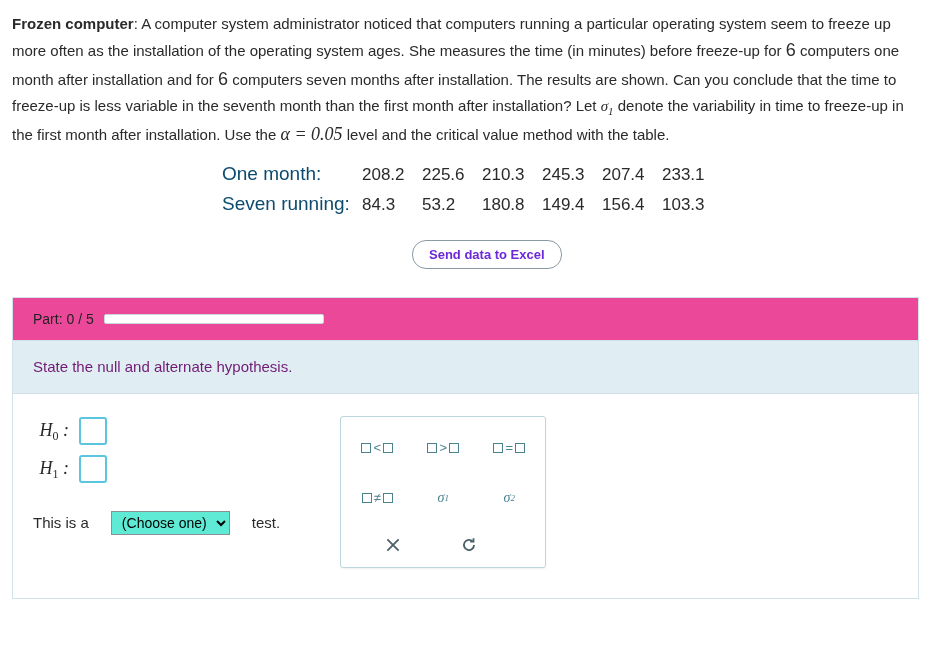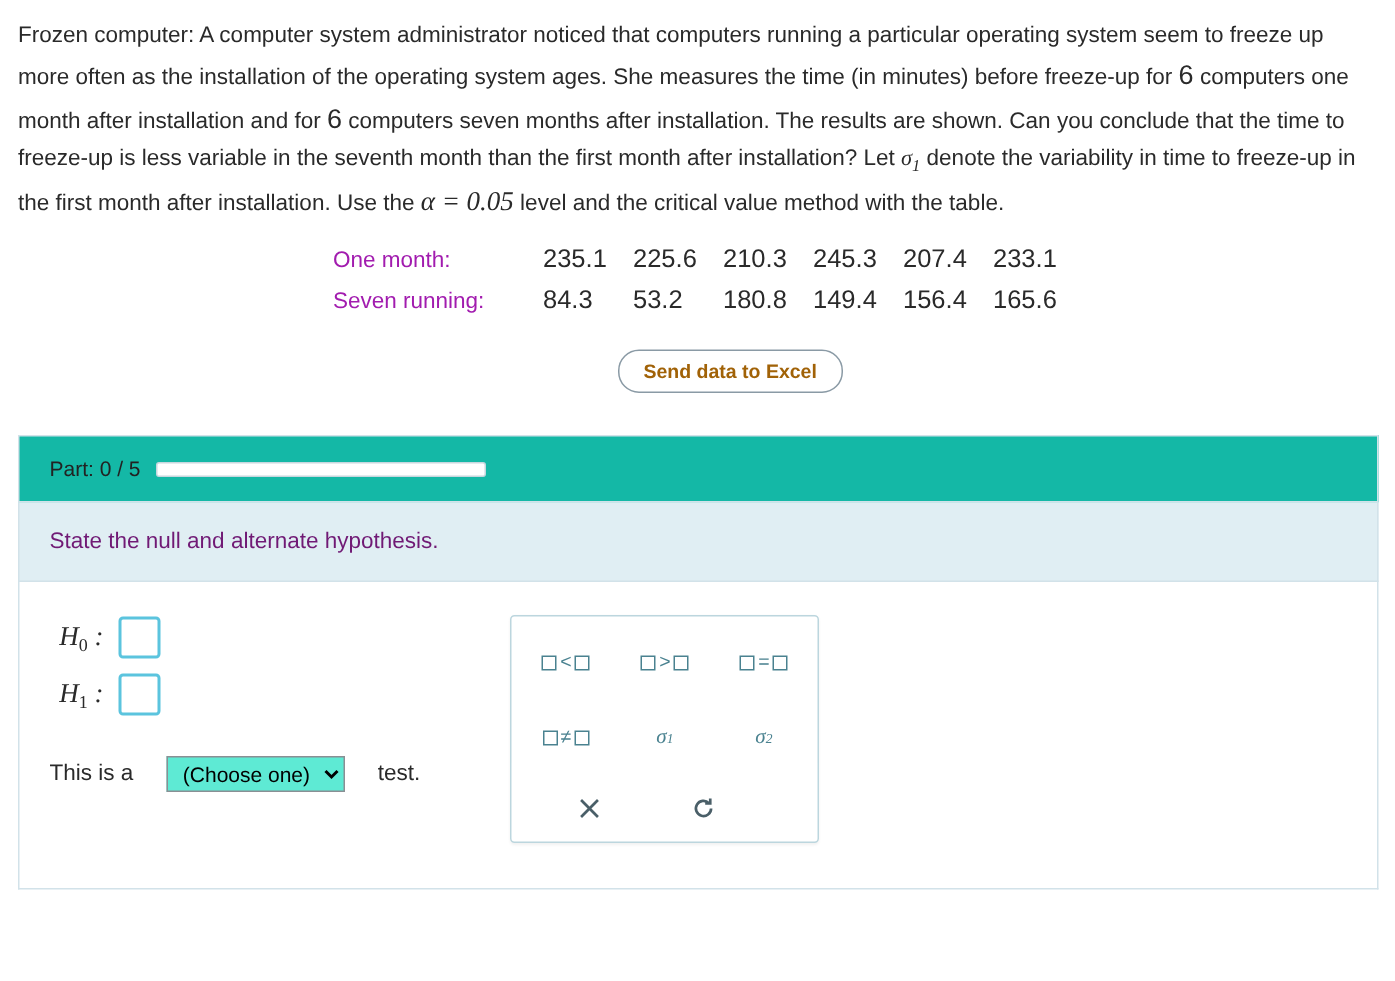--- a/index.html
+++ b/index.html
@@ -7,47 +7,47 @@
     margin: 0;
     padding: 12px;
     font-family: "Helvetica Neue", Arial, sans-serif;
     font-size: 15px;
     color: #2a2a2a;
     background: #fff;
     line-height: 1.6;
     width: 931px;
   }
   .problem-text { margin-bottom: 10px; }
-  .problem-text strong { font-weight: 400; text-align: right; }
+  .problem-text strong { font-weight: 700; text-align: right; }
   .big6 { font-size: 18px; }
   .sigma { font-family: 'Times New Roman', serif; font-style: italic; }
   .alpha { font-family: 'Times New Roman', serif; font-style: italic; font-size: 18px; }
   sub.low { font-size: 11px; vertical-align: -4px; }
 
   .data-block { margin: 10px 0 16px 210px; }
   .data-row { display: flex; align-items: baseline; }
-  .data-label { width: 140px; font-size: 15px; color: #a21caf; }
+  .data-label { width: 140px; font-size: 19px; color: #0c4a6e; }
   .data-values { display: flex; gap: 0; font-size: 17px; }
   .data-values span { width: 60px; text-align: left; }
 
   .send-excel-wrap { margin: 20px 0 28px 400px; }
   .send-excel {
     display: inline-block;
     border: 1px solid #8a9aa5;
     background: #fff;
-    color: #a16207;
+    color: #6d28d9;
     font-weight: 600;
     font-size: 13px;
     padding: 6px 16px;
     border-radius: 14px;
     cursor: pointer;
   }
 
   .part-bar {
-    background: #14b8a6;
+    background: #ec4899;
     border: 1px solid #d2e2e9;
     padding: 10px 20px;
     display: flex;
     align-items: center;
     gap: 10px;
   }
   .part-bar .label { font-weight: 400; font-size: 14px; color: #222; }
   .progress-outer {
     flex: 0 0 220px;
     height: 10px;
@@ -123,37 +123,37 @@
 <body>
 
 <div class="problem-text">
   <strong>Frozen computer</strong><span>: A computer system administrator noticed that computers running a particular operating system seem to freeze up more often as the installation of the operating system ages. She measures the time (in minutes) before freeze-up for </span><span class="big6">6</span><span> computers one month after installation and for </span><span class="big6">6</span><span> computers seven months after installation. The results are shown. Can you conclude that the time to freeze-up is less variable in the seventh month than the first month after installation? Let </span><span class="sigma"><span>σ</span><sub class="low">1</sub></span><span> denote the variability in time to freeze-up in the first month after installation. Use the </span><span class="alpha">α = 0.05</span><span> level and the critical value method with the table.</span>
 </div>
 
 <div class="data-block">
   <div class="data-row">
     <div class="data-label">One month:</div>
     <div class="data-values">
-      <span>235.1</span>
+      <span>208.2</span>
       <span>225.6</span>
       <span>210.3</span>
       <span>245.3</span>
       <span>207.4</span>
       <span>233.1</span>
     </div>
   </div>
   <div class="data-row">
     <div class="data-label">Seven running:</div>
     <div class="data-values">
       <span>84.3</span>
       <span>53.2</span>
       <span>180.8</span>
       <span>149.4</span>
       <span>156.4</span>
-      <span>165.6</span>
+      <span>103.3</span>
     </div>
   </div>
 </div>
 
 <div class="send-excel-wrap">
   <button class="send-excel">Send data to Excel</button>
 </div>
 
 <div class="part-bar">
   <span class="label">Part: 0 / 5</span>

